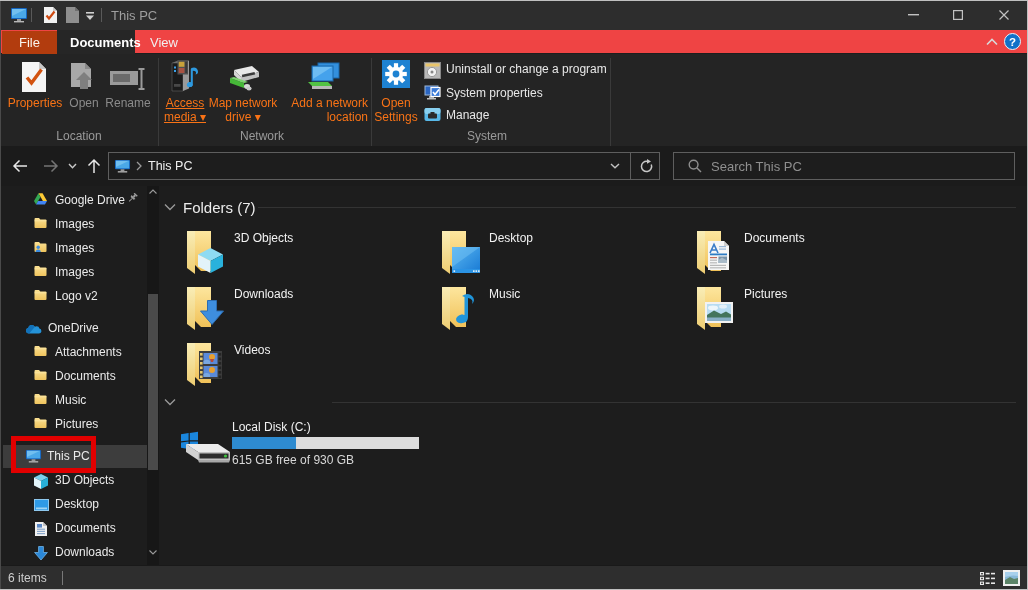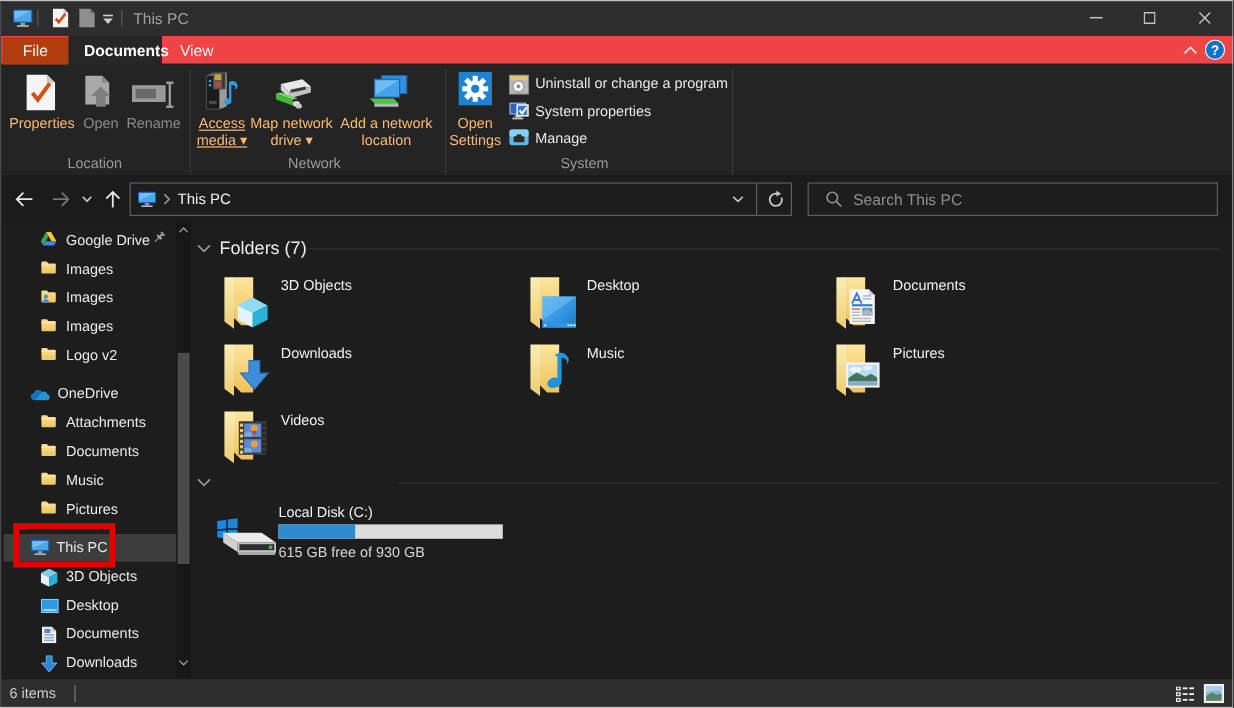--- a/index.html
+++ b/index.html
@@ -10,21 +10,21 @@
 svg{display:block;}
 
 #titlebar{left:0;top:0;width:1028px;height:30px;background:#2d2d2d;}
 #tabs{left:0;top:30px;width:1028px;height:23px;background:#ef4444;}
 #ribbon{left:0;top:54px;width:1028px;height:92px;background:#242424;}
 #navbar{left:0;top:146px;width:1028px;height:40px;background:#1b1b1b;}
 #bodyarea{left:0;top:186px;width:1028px;height:379px;background:#1d1d1d;}
 #statusbar{left:0;top:565px;width:1028px;height:25px;background:#2e2e2e;border-top:1px solid #191919;box-sizing:border-box;}
 .vsep{position:absolute;width:1px;background:#3a3a3a;}
 .grplabel{position:absolute;top:75px;color:#9a9a9a;font-size:12px;text-align:center;}
-.riblabel{position:absolute;color:#fdba74;font-size:12px;text-align:center;line-height:14px;}
+.riblabel{position:absolute;color:#f97316;font-size:12px;text-align:center;line-height:14px;}
 .riblabel.dis{color:#8b8b8b;}
 .ribrow{position:absolute;color:#e8e8e8;font-size:12px;}
 .sbrow{position:absolute;color:#eaeaea;font-size:12px;line-height:24px;height:24px;}
 .tile-label{position:absolute;color:#f2f2f2;font-size:12px;}
 .hline{position:absolute;height:1px;background:#333333;}
 </style>
 </head>
 <body>
 <div id="win">
   <div class="abs" id="titlebar">
@@ -129,21 +129,21 @@
       <ellipse cx="23" cy="24.5" rx="2.6" ry="2" fill="#c8c8c8"></ellipse>
     </svg>
     <div class="riblabel" style="left:198px;top:42px;width:90px;">Map network<br>drive ▾</div>
     <svg class="abs" style="left:306px;top:7px" width="34" height="31" viewBox="0 0 34 31">
       <rect x="12" y="2" width="21" height="15" fill="#3390dd" stroke="#1a66a8" stroke-width="1"></rect>
       <rect x="6" y="5" width="21" height="15" fill="#45a2ec" stroke="#1a66a8" stroke-width="1"></rect>
       <path d="M7 6 L26 6 L7 18 Z" fill="#7cc4f4" opacity="0.75"></path>
       <polygon points="2,21 22,21 26,25 6,25" fill="#52c244"></polygon>
       <polygon points="6,25 26,25 26,28 6,28" fill="#b8b8b8"></polygon>
     </svg>
-    <div class="riblabel" style="left:276px;top:42px;width:92px;">Add a network<br>location</div>
+    <div class="riblabel" style="left:276px;top:42px;width:92px;text-align:right;">Add a network<br>location</div>
     <div class="vsep" style="left:371px;top:4px;height:124px;"></div>
 
     <svg class="abs" style="left:382px;top:6px" width="28" height="28" viewBox="0 0 28 28">
       <rect width="28" height="28" fill="#1e82d2"></rect>
       <g fill="#fff">
         <circle cx="14" cy="14" r="7.2"></circle>
         <g>
           <rect x="11.9" y="3.2" width="4.2" height="4.5"></rect>
           <rect x="11.9" y="20.3" width="4.2" height="4.5"></rect>
           <rect x="3.2" y="11.9" width="4.5" height="4.2"></rect>

